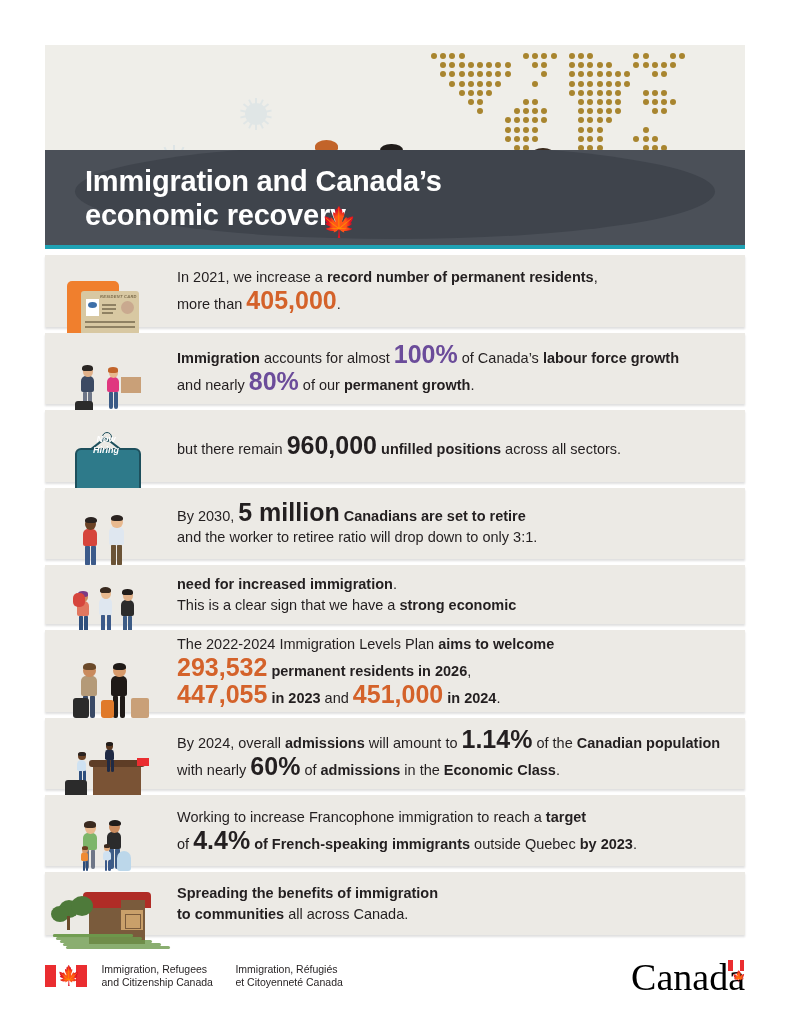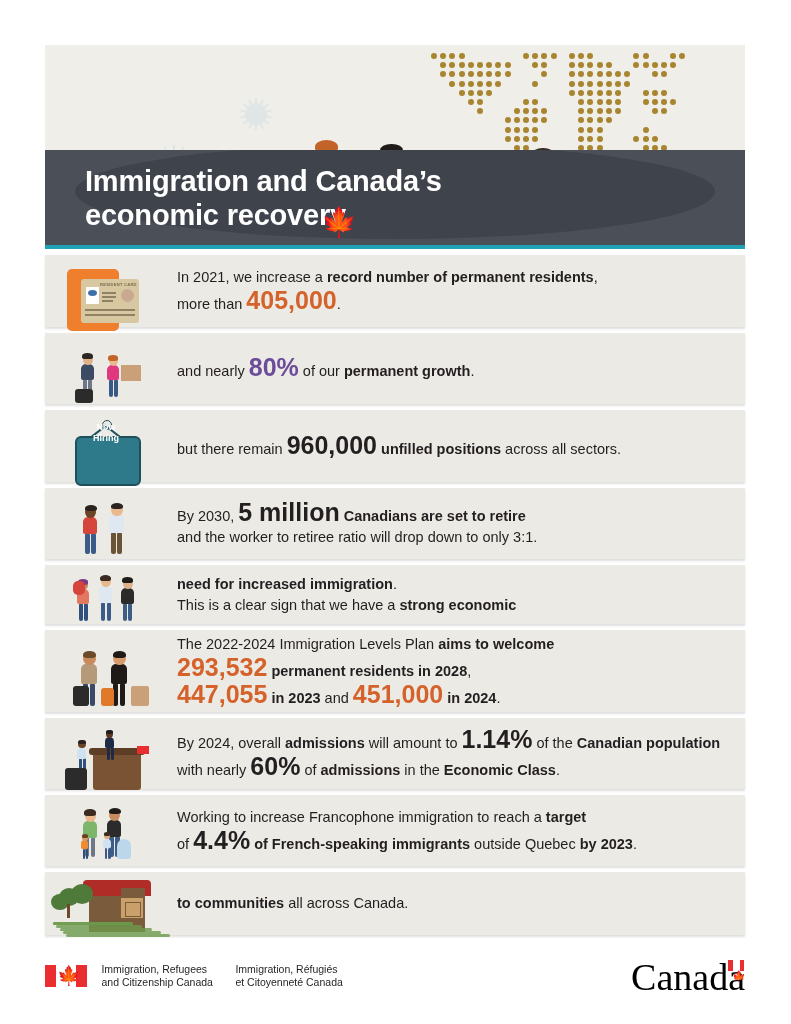--- a/index.html
+++ b/index.html
@@ -49,21 +49,21 @@
     color:#e8402a;font-size:29px;line-height:29px;
   }
   .tealline{position:absolute;left:45px;top:245px;width:700px;height:4px;background:#1fa2b4;}
 
   
   .row{
     position:absolute;left:45px;width:700px;
     background:#eceae5;
     box-shadow:0 2px 2px rgba(0,0,0,0.13);
   }
-  .rowicon{position:absolute;left:0;top:4px;width:130px;height:100%;}
+  .rowicon{position:absolute;left:0;top:16px;width:130px;height:100%;font-style:italic;}
   .rowtext{
     position:absolute;left:132px;top:0;right:10px;height:100%;
     display:flex;flex-direction:column;justify-content:center;
   }
   .line{color:#231f20;font-size:14.5px;line-height:21px;white-space:nowrap;}
   .b{font-weight:bold;}
   .num-orange{color:#d4622a;font-weight:bold;font-size:25px;line-height:25px;}
   .num-purple{color:#6b4c9a;font-weight:bold;font-size:25px;line-height:25px;}
   .num-dark{color:#231f20;font-weight:bold;font-size:25px;line-height:25px;}
   .card-folder{position:absolute;left:22px;top:10px;width:52px;height:62px;background:#f07f2d;border-radius:5px;}
@@ -449,20 +449,21 @@
             <div style="position:absolute;left:4px;bottom:0;width:3.8808px;height:17.6px;background:#3a5a86;border-radius:2px;"></div>
             <div style="position:absolute;left:9.082px;bottom:0;width:3.8808px;height:17.6px;background:#3a5a86;border-radius:2px;"></div>
             <div style="position:absolute;left:2px;bottom:16.72px;width:12.012px;height:14.96px;background:#e0377f;border-radius:5px 5px 2px 2px;"></div>
             <div style="position:absolute;left:3.848px;bottom:30.799999999999997px;width:9.24px;height:10.164000000000001px;background:#e8b98f;border-radius:50%;"></div>
             <div style="position:absolute;left:3.2936px;bottom:36.343999999999994px;width:10.164000000000001px;height:5.544px;background:#c2642a;border-radius:50% 50% 30% 30%;"></div>
           </div>
           <div class="suitcase" style="left:30px;top:52px;width:18px;height:14px;"></div>
           <div style="position:absolute;left:76px;top:28px;width:20px;height:16px;background:#c9a078;"></div>
         </div>
         <div class="rowtext">
+          <div class="line"><span class="b">Immigration</span><span> accounts for almost </span><span class="num-purple">100%</span><span> of Canada’s </span><span class="b">labour force growth</span></div>
           <div class="line"><span>and nearly </span><span class="num-purple">80%</span><span> of our </span><span class="b">permanent growth</span><span>.</span></div>
         </div>
       </div>
       <div class="row" style="top: 410px; height: 72px;">
         <div class="rowicon">
           <div class="hook"></div>
           <div class="hookline" style="left:61px;top:11px;width:34px;transform:rotate(38deg);"></div>
           <div class="hookline" style="left:61px;top:11px;width:34px;transform:rotate(142deg);"></div>
           <div class="sign"></div>
           <div class="sign-txt" style="left:30px;width:62px;">Now<br>Hiring</div>
@@ -538,21 +539,21 @@
             <div style="position:absolute;left:2px;bottom:22.04px;width:15.834px;height:19.720000000000002px;background:#1f1a17;border-radius:5px 5px 2px 2px;"></div>
             <div style="position:absolute;left:4.436px;bottom:40.599999999999994px;width:12.18px;height:13.398000000000001px;background:#d79a6b;border-radius:50%;"></div>
             <div style="position:absolute;left:3.7052px;bottom:47.907999999999994px;width:13.398000000000001px;height:7.308px;background:#1f1a17;border-radius:50% 50% 30% 30%;"></div>
           </div>
           <div class="suitcase" style="left:28px;top:52px;width:16px;height:20px;"></div>
           <div style="position:absolute;left:56px;top:54px;width:13px;height:18px;background:#e07a2a;border-radius:3px;"></div>
           <div style="position:absolute;left:86px;top:52px;width:18px;height:20px;background:#c9a078;border-radius:2px;"></div>
         </div>
         <div class="rowtext">
           <div class="line"><span>The 2022-2024 Immigration Levels Plan </span><span class="b">aims to welcome</span></div>
-          <div class="line"><span class="num-orange">293,532</span><span class="b"> permanent residents in 2028</span><span>,</span></div>
+          <div class="line"><span class="num-orange">293,532</span><span class="b"> permanent residents in 2026</span><span>,</span></div>
           <div class="line"><span class="num-orange">447,055</span><span class="b"> in 2023</span><span> and </span><span class="num-orange">451,000</span><span class="b"> in 2024</span><span>.</span></div>
         </div>
       </div>
       <div class="row" style="top: 718px; height: 71px;">
         <div class="rowicon">
           <div class="desk" style="left:48px;top:30px;width:48px;height:38px;"></div>
           <div class="desk" style="left:44px;top:26px;width:56px;height:7px;background:#5e3d26;"></div>
           <div style="position:absolute;left:58px;top:6px;width:26px;height:32px;">
             <div style="position:absolute;left:4px;bottom:0;width:2.8223999999999996px;height:12.8px;background:#1f2a44;border-radius:2px;"></div>
             <div style="position:absolute;left:7.696px;bottom:0;width:2.8223999999999996px;height:12.8px;background:#1f2a44;border-radius:2px;"></div>
@@ -624,20 +625,21 @@
           <div class="tree" style="left:6px;top:18px;width:18px;height:16px;"></div>
           <div style="position:absolute;left:22px;top:28px;width:3px;height:14px;background:#6b4a2a;"></div>
           <div class="field" style="left:8px;top:46px;width:80px;opacity:.8;"></div>
           <div class="field" style="left:11.3px;top:49px;width:86px;opacity:.8;"></div>
           <div class="field" style="left:14.600000000000001px;top:52px;width:92px;opacity:.8;"></div>
           <div class="field" style="left:17.9px;top:55px;width:98px;opacity:.8;"></div>
           <div class="field" style="left:21.200000000000003px;top:58px;width:104px;opacity:.8;"></div>
           <div class="field" style="left:8px;top:46px;width:80px;opacity:.8;"></div>
         </div>
         <div class="rowtext">
+          <div class="line"><span class="b">Spreading the benefits of immigration</span></div>
           <div class="line"><span class="b">to communities</span><span> all across Canada.</span></div>
         </div>
       </div>
     </div>
 
   <div class="footer">
     <div style="position:absolute;left:0;top:8px;">
       <span class="flag">
         <span class="bar bl"></span><span class="bar br"></span>
         <span class="leaf">🍁</span>

